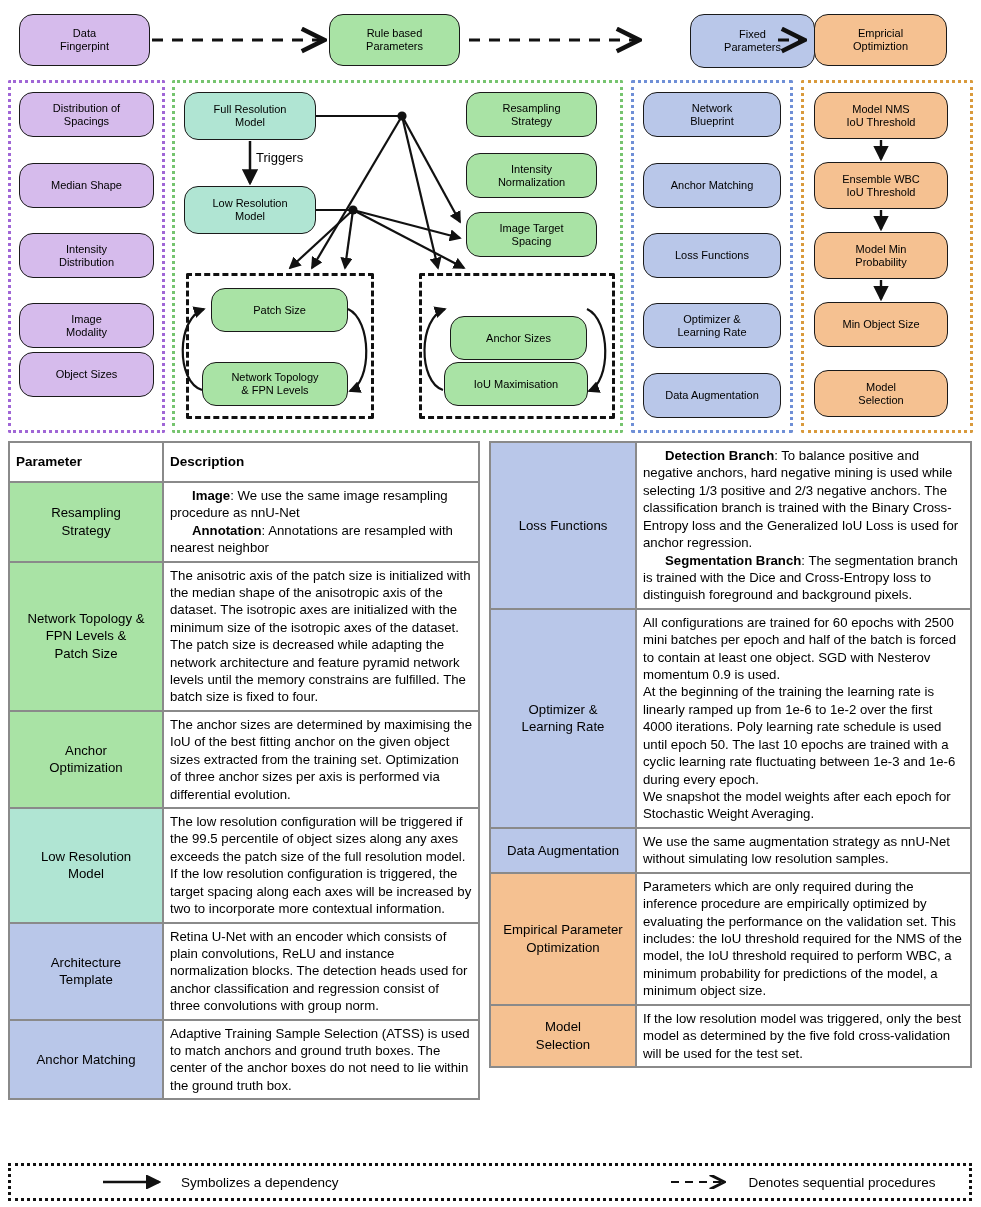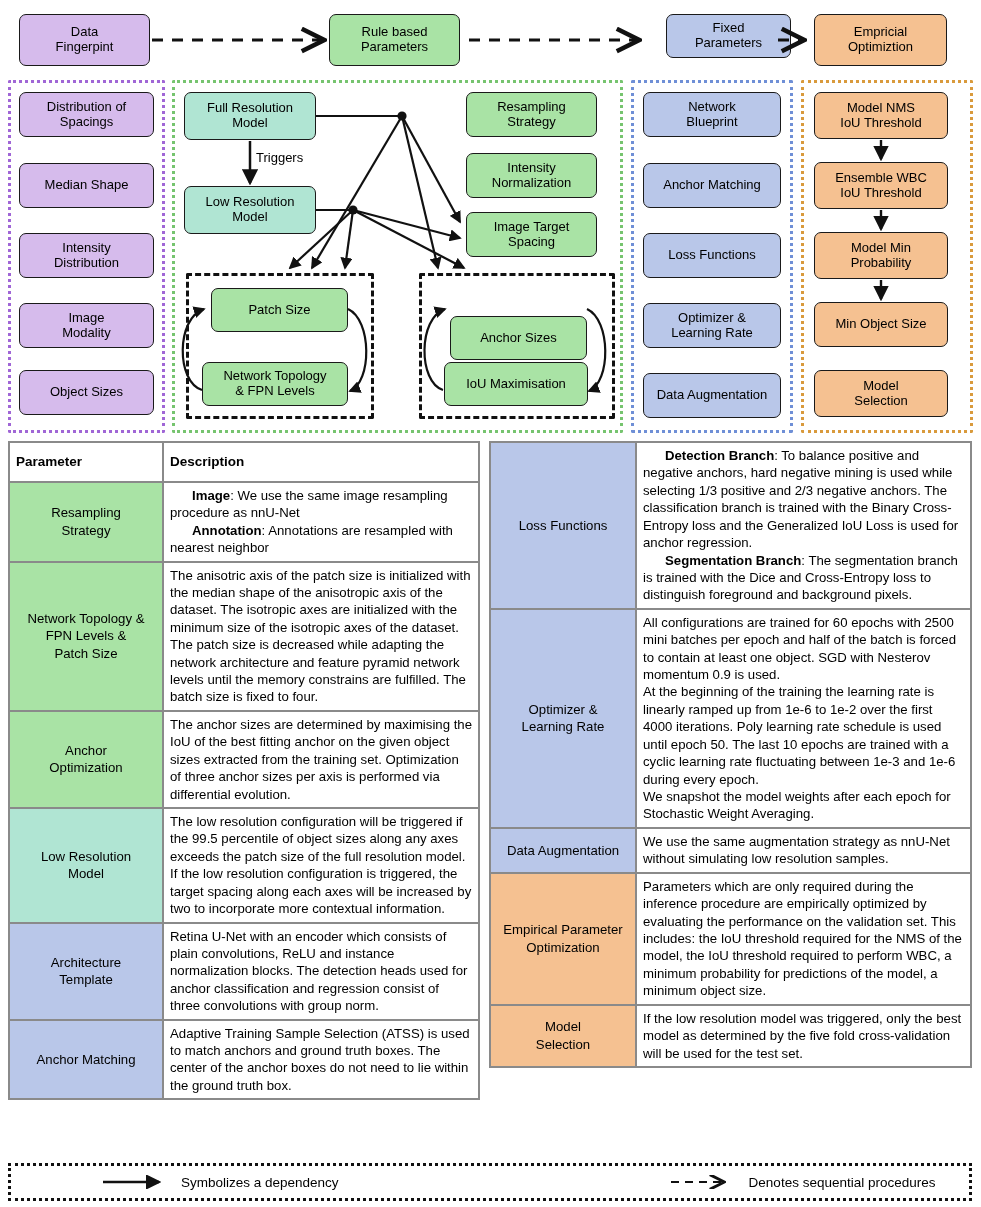--- a/index.html
+++ b/index.html
@@ -6,24 +6,24 @@
   body{
     width:981px;height:1207px;position:relative;overflow:hidden;
     font-family:"Liberation Sans","DejaVu Sans",sans-serif;
     color:#000;
   }
   .stage{position:absolute;left:0;top:0;width:981px;height:1207px;}
 
   
   .node{
     position:absolute;box-sizing:border-box;
-    border:1.5px solid #1a1a1a;border-radius:7px;
+    border:1.5px solid #1a1a1a;border-radius:14px;
     display:flex;align-items:center;justify-content:center;
     text-align:center;line-height:1.15;
-    font-size:13px;white-space:pre-line;
+    font-size:11px;white-space:pre-line;
     padding:2px 4px;
   }
   .n-purple{background:#d6bbec;}
   .n-green {background:#a9e3a5;}
   .n-teal  {background:#b0e5d3;}
   .n-blue  {background:#b9c7e9;}
   .n-orange{background:#f5c191;}
 
   
   .group{position:absolute;box-sizing:border-box;border-style:dotted;border-width:3px;border-radius:2px;background:transparent;}
@@ -68,38 +68,38 @@
 </style>
 </head>
 <body>
 
 <div class="stage">
 
   <div class="node n-purple" style="left:19px;top:14px;width:131px;height:52px;">Data
 Fingerpint</div>
   <div class="node n-green" style="left:329px;top:14px;width:131px;height:52px;">Rule based
 Parameters</div>
-  <div class="node n-blue" style="left:666px;top:14px;width:125px;height:44px;">Fixed
+  <div class="node n-blue" style="left:690px;top:14px;width:125px;height:54px;">Fixed
 Parameters</div>
   <div class="node n-orange" style="left:814px;top:14px;width:133px;height:52px;">Empricial
 Optimiztion</div>
 
   <div class="group g-purple" style="left:8px;top:80px;width:157px;height:353px;"></div>
   <div class="group g-green" style="left:172px;top:80px;width:451px;height:353px;"></div>
   <div class="group g-blue" style="left:631px;top:80px;width:162px;height:353px;"></div>
   <div class="group g-orange" style="left:801px;top:80px;width:172px;height:353px;"></div>
 
   <div class="node n-purple" style="left:19px;top:92px;width:135px;height:45px;">Distribution of
 Spacings</div>
   <div class="node n-purple" style="left:19px;top:163px;width:135px;height:45px;">Median Shape</div>
   <div class="node n-purple" style="left:19px;top:233px;width:135px;height:45px;">Intensity
 Distribution</div>
   <div class="node n-purple" style="left:19px;top:303px;width:135px;height:45px;">Image
 Modality</div>
-  <div class="node n-purple" style="left:19px;top:370px;width:135px;height:45px;">Object Sizes</div>
+  <div class="node n-purple" style="left:19px;top:352px;width:135px;height:45px;">Object Sizes</div>
 
   <div class="node n-teal" style="left:184px;top:92px;width:132px;height:48px;">Full Resolution
 Model</div>
   <div class="node n-teal" style="left:184px;top:186px;width:132px;height:48px;">Low Resolution
 Model</div>
   <div class="edgelabel" style="left:256px;top:150px;">Triggers</div>
 
   <div class="node n-green" style="left:466px;top:92px;width:131px;height:45px;">Resampling
 Strategy</div>
   <div class="node n-green" style="left:466px;top:153px;width:131px;height:45px;">Intensity

